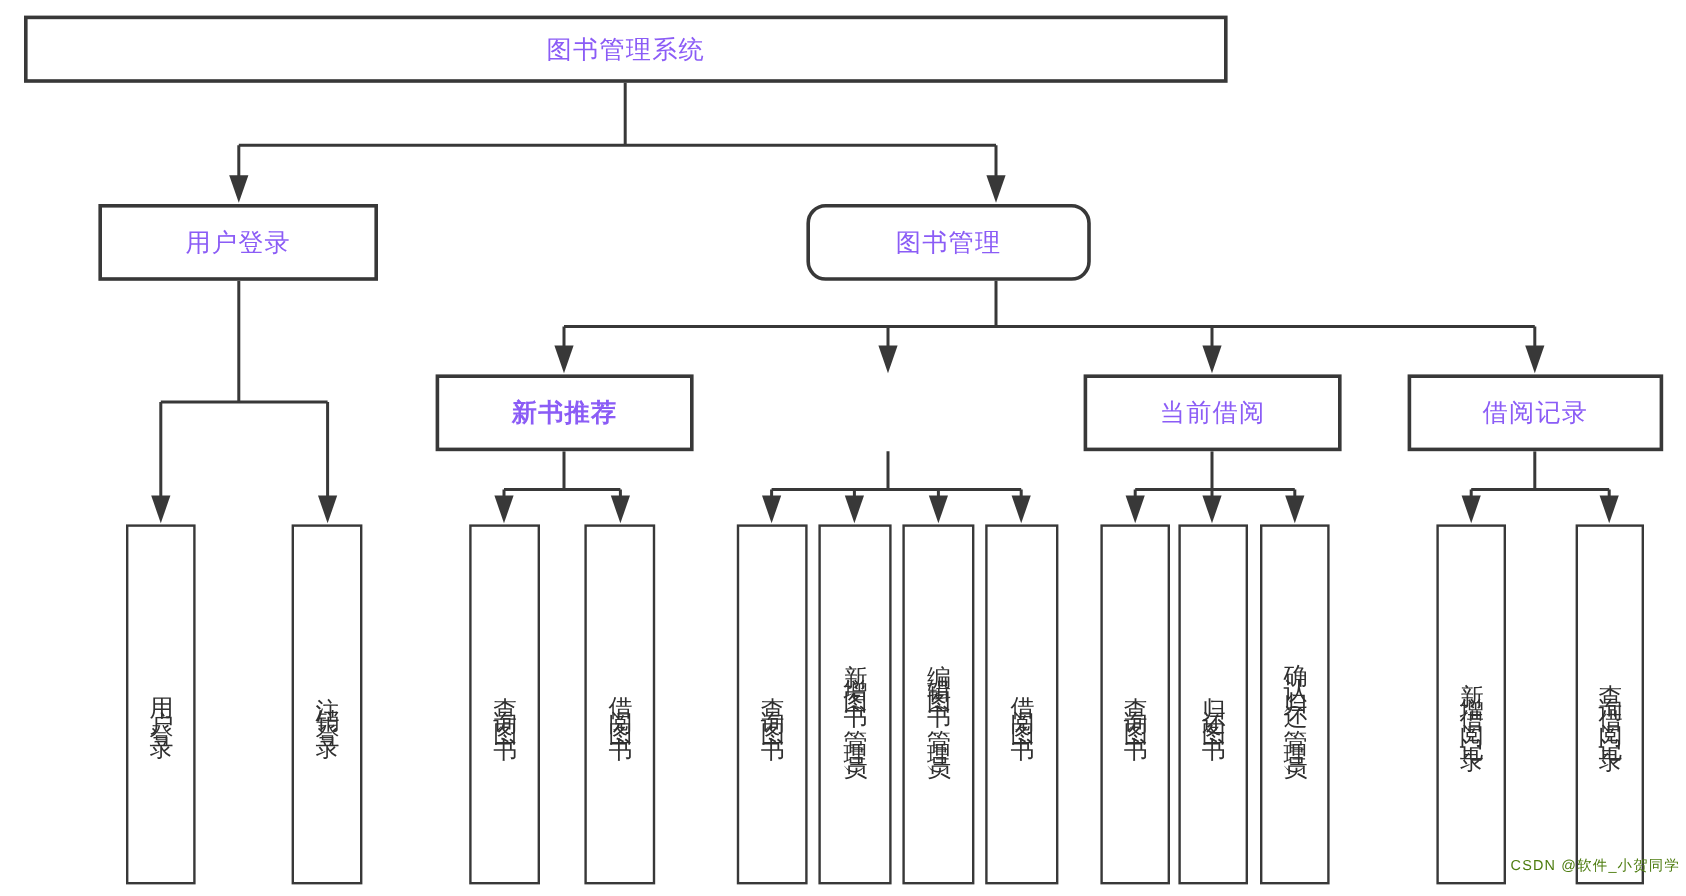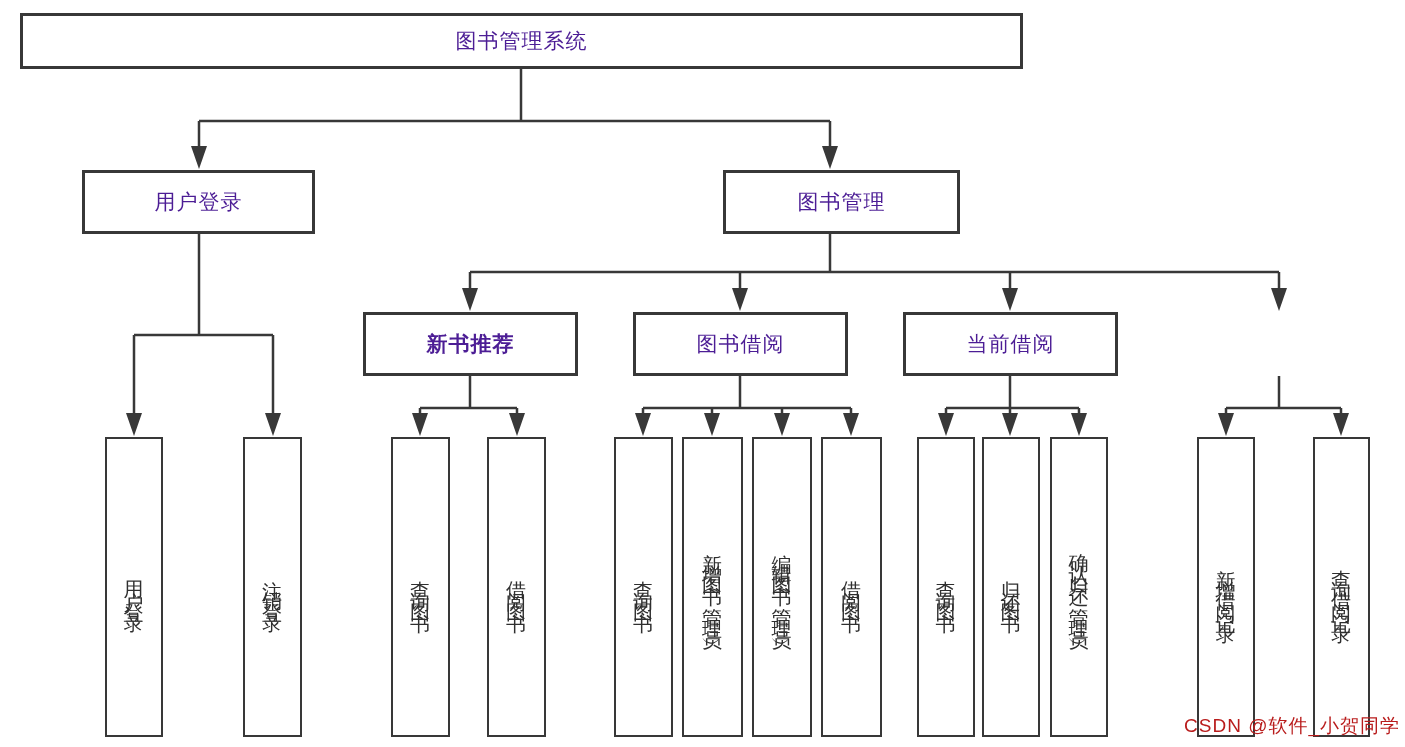--- a/index.html
+++ b/index.html
@@ -19,21 +19,21 @@
   .hbox {
     position: absolute;
     box-sizing: border-box;
     border: 3px solid #383838;
     background: #ffffff;
     display: flex;
     align-items: center;
     justify-content: center;
     font-size: 21px;
     letter-spacing: 1px;
-    color: #4c1d95;
+    color: #8b5cf6;
     z-index: 2;
   }
   .vbox {
     position: absolute;
     box-sizing: border-box;
     border: 2.5px solid #383838;
     background: #ffffff;
     display: flex;
     align-items: center;
     justify-content: center;
@@ -47,23 +47,23 @@
     font-size: 20px;
     letter-spacing: 11px;
     line-height: 1.1;
     color: #2f2f2f;
     white-space: nowrap;
   }
   .watermark {
     position: absolute;
     right: 5px;
     top: 713px;
-    font-size: 19px;
+    font-size: 12px;
     letter-spacing: 1px;
-    color: #b91c1c;
+    color: #4d7c0f;
     z-index: 3;
   }
 </style>
 </head>
 <body>
 
 <div id="stage">
 
   <svg id="connectors" viewBox="0 0 1405 747" xmlns="http://www.w3.org/2000/svg">
     <path fill="none" stroke="#383838" stroke-width="2.5" d="
@@ -97,32 +97,32 @@
     </g>
   </svg>
 
   <div class="hbox" style="left:20px; top:13px; width:1003px; height:56px;">
     <span>图书管理系统</span>
   </div>
 
   <div class="hbox" style="left:82px; top:170px; width:233px; height:64px;">
     <span>用户登录</span>
   </div>
-  <div class="hbox" style="left:723px; top:170px; width:237px; height:64px;">
+  <div class="hbox" style="left:672px; top:170px; width:237px; height:64px;border-radius:16px;">
     <span>图书管理</span>
   </div>
 
   <div class="hbox" style="left:363px; top:312px; width:215px; height:64px;font-weight:bold;">
     <span>新书推荐</span>
   </div>
-  <div class="hbox" style="left:633px; top:312px; width:215px; height:64px;">
-    <span>图书借阅</span>
-  </div>
   <div class="hbox" style="left:903px; top:312px; width:215px; height:64px;text-align:center;">
     <span>当前借阅</span>
+  </div>
+  <div class="hbox" style="left:1173px; top:312px; width:213px; height:64px;">
+    <span>借阅记录</span>
   </div>
 
   <div class="vbox" style="left:105px; width:58px;">
     <span class="vtext">用户登录</span>
   </div>
   <div class="vbox" style="left:243px; width:59px;">
     <span class="vtext">注销登录</span>
   </div>
 
   <div class="vbox" style="left:391px; width:59px;">

